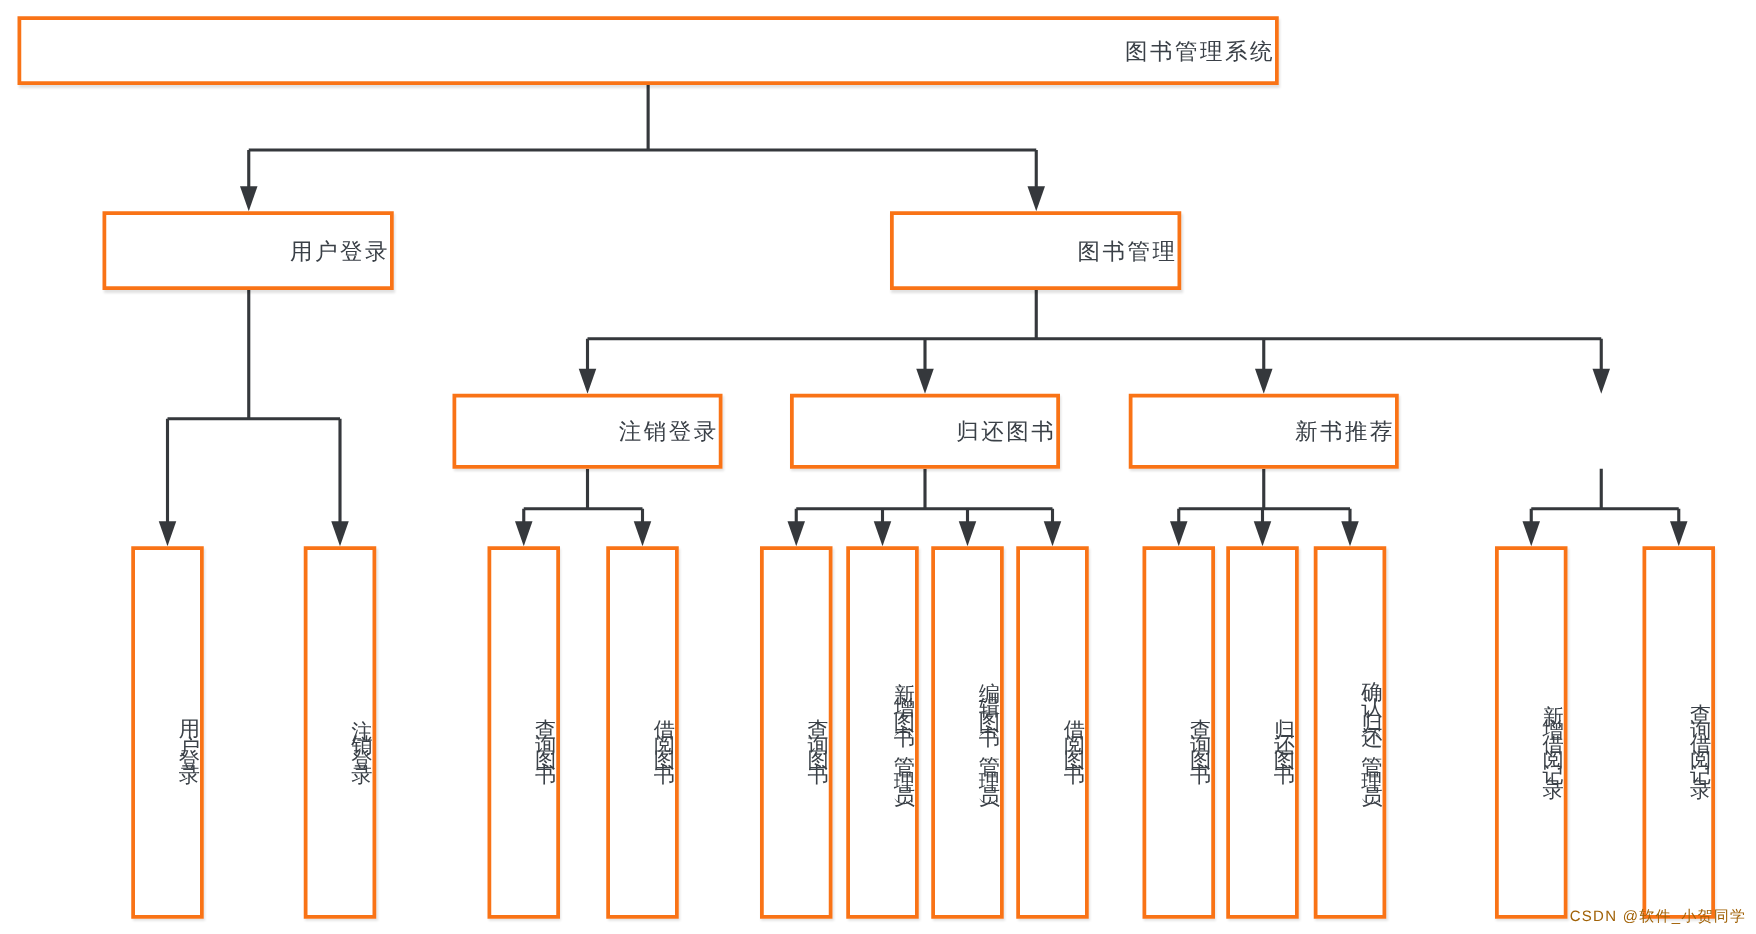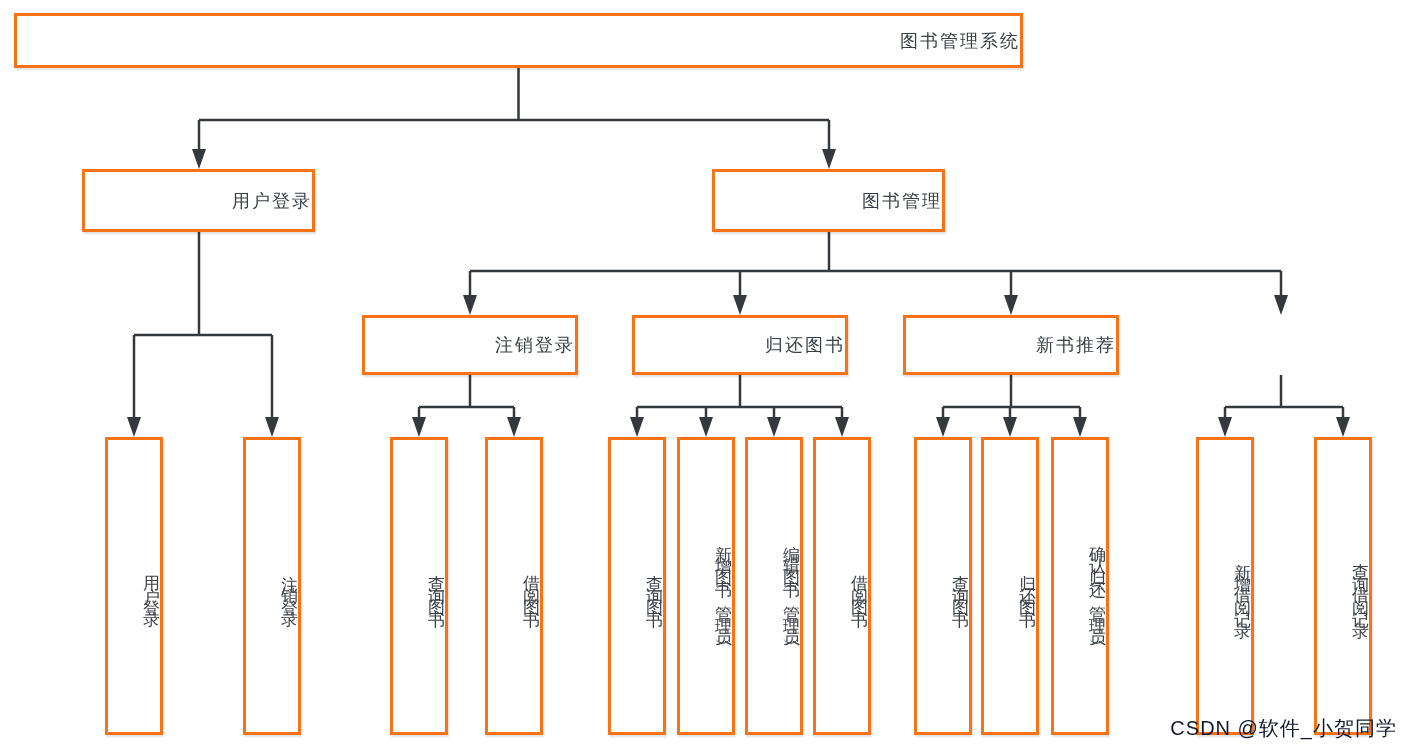--- a/index.html
+++ b/index.html
@@ -15,21 +15,21 @@
   .root{left:14px;top:13px;width:1009px;height:55px;}
   .l2{top:169px;height:63px;}
   .l3{top:315px;height:60px;width:216px;}
   .leaf{top:437px;width:58px;height:298px;}
   .leaf span{
     writing-mode:vertical-rl;text-orientation:mixed;
     font-size:17px;line-height:1;letter-spacing:12px;color:#3a4047;
   }
   .watermark{
     position:absolute;right:8px;bottom:5px;
-    font-size:20px;color:#0f172a;letter-spacing:1px;white-space:nowrap;
+    font-size:12px;color:#a16207;letter-spacing:1px;white-space:nowrap;
   }
 </style>
 </head>
 <body>
 
 <div class="canvas">
 
   <svg id="wires" width="1405" height="747" viewBox="0 0 1405 747">
       <path d="M518.5 68 V120 M199 120 H829" fill="none" stroke="#35383c" stroke-width="2.5"></path>
       <path d="M199 232 V335 M134 335 H272" fill="none" stroke="#35383c" stroke-width="2.5"></path>

